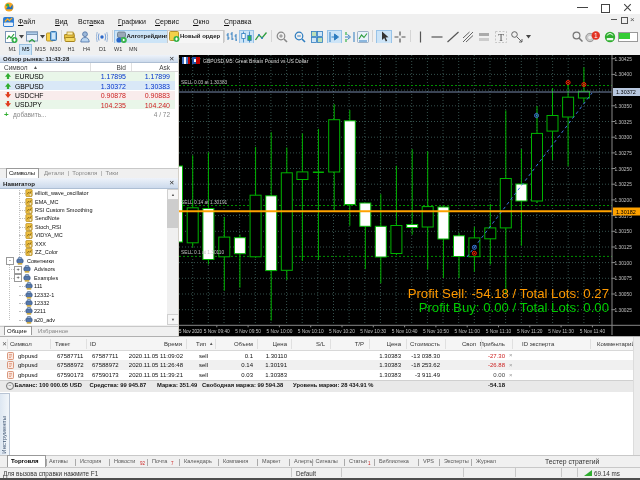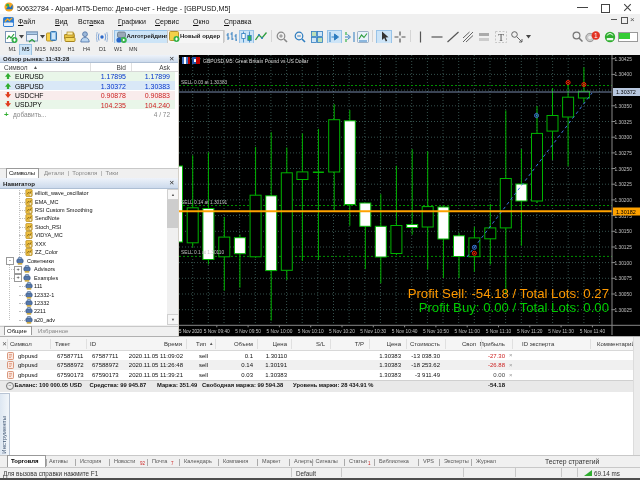--- a/index.html
+++ b/index.html
@@ -8,21 +8,20 @@
 </style></head>
 <body>
 <div id="root">
 
 <div class="a" style="left:0;top:0;width:640px;height:14px;background:#ffffff;"></div>
 <svg class="a" style="left:4px;top:2px" width="10" height="10" viewBox="0 0 11 11">
   <circle cx="5.5" cy="5.5" r="5" fill="#f5a623"></circle>
   <path d="M2 8 L5 4 L7 6 L9.5 2.5 L9.5 8 Z" fill="#1a6fc4"></path>
   <circle cx="4" cy="3.5" r="1.6" fill="#2fae4f"></circle>
 </svg>
-<div class="a" style="left:17px;top:3.5px;font-size:7.2px;color:#111;">50632784 - Alpari-MT5-Demo: Демо-счет - Hedge - [GBPUSD,M5]</div>
 <div class="a" style="left:577px;top:6.5px;width:11px;height:1.2px;background:#444;"></div>
 <div class="a" style="left:601px;top:3.5px;width:7px;height:7px;border:1px solid #444;"></div>
 <svg class="a" style="left:623px;top:3px" width="9" height="9" viewBox="0 0 11 11">
       <path d="M1.5 1.5 L9.5 9.5 M9.5 1.5 L1.5 9.5" stroke="#444" stroke-width="1.3"></path>
     </svg>
 
 <div class="a" style="left:0;top:14px;width:640px;height:15px;background:#f0f0f0;border-bottom:1px solid #e4e4e4;"></div>
 <svg class="a" style="left:3px;top:16.5px" width="11" height="10" viewBox="0 0 12 11">
   <rect x="0" y="0" width="12" height="11" rx="2" fill="#2b7bd4"></rect>
   <rect x="1" y="6" width="10" height="4" rx="1" fill="#e8f1fa"></rect>

